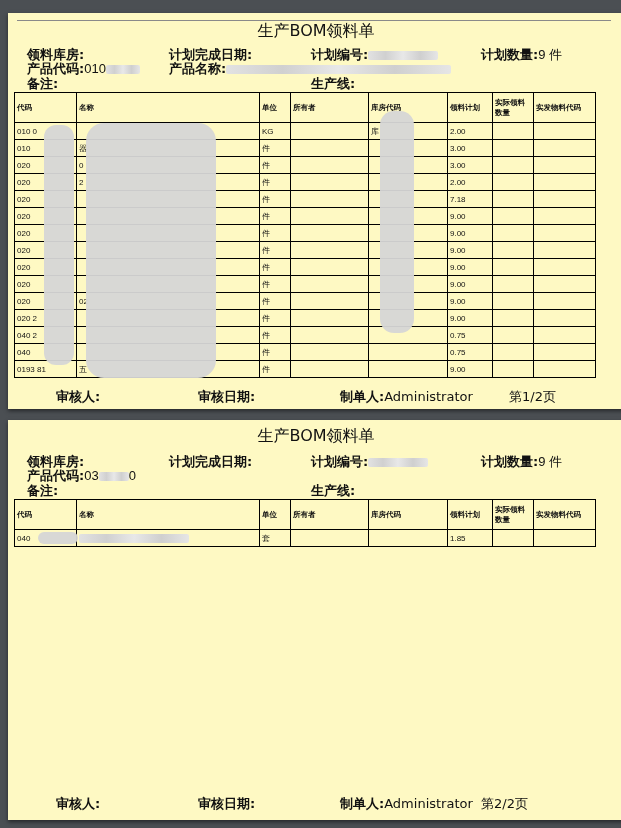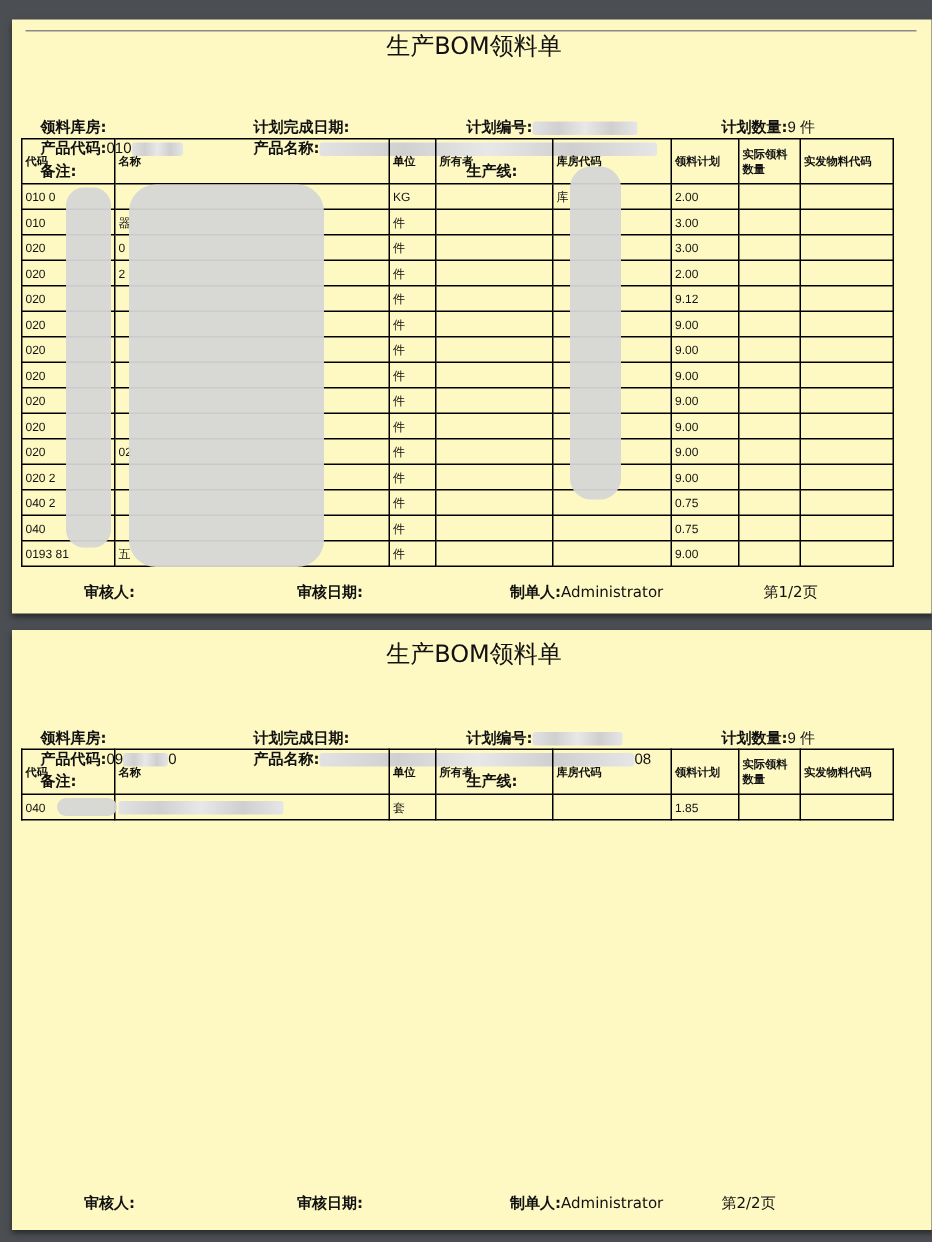--- a/index.html
+++ b/index.html
@@ -13,38 +13,38 @@
     position:absolute; left:8px; width:616px; background:#fef9c3;
     box-shadow:0 2px 4px rgba(0,0,0,0.5);
   }
   .page1 { top:13px; height:396px; }
   .page2 { top:420px; height:400px; }
   .rule { position:absolute; left:9px; right:13px; top:7px; height:1px; background:#8a8a8a; }
   .title {
     position:absolute; left:0; right:0; top:8px; text-align:center;
     font-size:16px; color:#111; font-family:"DejaVu Sans", sans-serif;
   }
-  .meta { position:absolute; font-size:10px; color:#111; white-space:nowrap;margin-top:32px; }
+  .meta { position:absolute; font-size:13px; color:#111; white-space:nowrap; }
   .meta b { font-weight:bold; }
   .meta .val { font-weight:normal; font-family:Liberation Sans, sans-serif; }
   .blur {
     display:inline-block; vertical-align:middle; height:9px;
     background:linear-gradient(90deg,#e2e2e2,#d0d0d0,#e8e8e8,#cfcfcf,#e6e6e6);
     border-radius:2px;
   }
   table {
     position:absolute; left:6px; border-collapse:collapse;
     font-size:8px; color:#111;
   }
   th, td { border:1px solid #000; padding:0 2px; text-align:left; vertical-align:middle; }
   th { font-weight:bold; height:29px; font-size:7.5px; }
   td { height:16px; font-family:"Liberation Sans", sans-serif; }
   .c-code{width:57px}.c-name{width:178px}.c-unit{width:26px}.c-owner{width:73px}
   .c-wh{width:74px}.c-plan{width:40px}.c-act{width:36px}.c-mat{width:57px}
-  .footer { position:absolute; font-size:10px; color:#111; white-space:nowrap; }
+  .footer { position:absolute; font-size:13px; color:#111; white-space:nowrap; }
   .footer b{font-weight:bold}
   .smear {
     position:absolute; background:#d6d6d6; border-radius:12px; opacity:0.95;
   }
 </style>
 </head>
 <body>
 
 <div class="page page1">
   <div class="rule"></div>
@@ -114,21 +114,21 @@
           <td>2.00</td>
           <td></td>
           <td></td>
         </tr>
       <tr>
           <td>020</td>
           <td></td>
           <td>件</td>
           <td></td>
           <td></td>
-          <td>9.12</td>
+          <td>7.18</td>
           <td></td>
           <td></td>
         </tr>
       <tr>
           <td>020</td>
           <td></td>
           <td>件</td>
           <td></td>
           <td></td>
           <td>9.00</td>
@@ -239,22 +239,21 @@
 </div>
 
 <div class="page page2">
   <div class="title" style="top:6px">生产BOM领料单</div>
 
   <div class="meta" style="left:19px;top:33px"><b>领料库房:</b></div>
   <div class="meta" style="left:161px;top:33px"><b>计划完成日期:</b></div>
   <div class="meta" style="left:303px;top:33px"><b>计划编号:</b><span class="blur" style="width:60px"></span></div>
   <div class="meta" style="left:473px;top:33px"><b>计划数量:</b><span class="val">9 件</span></div>
 
-  <div class="meta" style="left:19px;top:47px"><b>产品代码:</b><span class="val">09</span><span class="blur" style="width:30px"></span><span class="val">0</span></div>
-  <div class="meta" style="left:161px;top:47px"><b>产品名称:</b><span class="blur" style="width:210px"></span><span class="val">08</span></div>
+  <div class="meta" style="left:19px;top:47px"><b>产品代码:</b><span class="val">03</span><span class="blur" style="width:30px"></span><span class="val">0</span></div>
 
   <div class="meta" style="left:19px;top:62px"><b>备注:</b></div>
   <div class="meta" style="left:303px;top:62px"><b>生产线:</b></div>
 
   <table style="top:79px">
     <thead>
       <tr>
         <th class="c-code">代码</th>
         <th class="c-name">名称</th>
         <th class="c-unit">单位</th>

